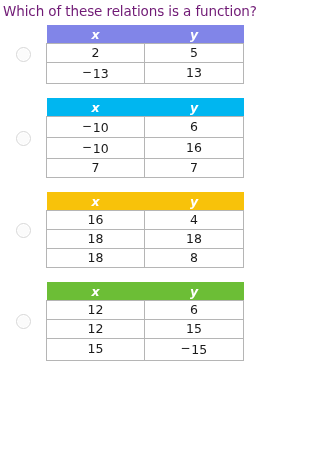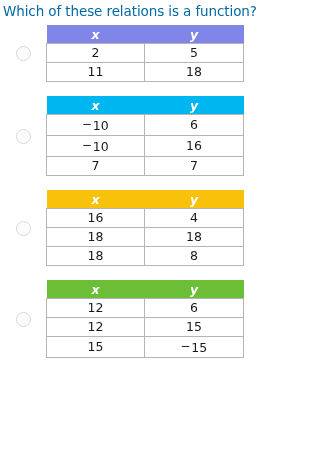--- a/index.html
+++ b/index.html
@@ -11,21 +11,21 @@
     height: 457px;
     background: #ffffff;
     font-family: "DejaVu Sans", sans-serif;
     color: #1a1a1a;
     overflow: hidden;
   }
 
   #question-title {
     font-size: 13.5px;
     line-height: 16px;
-    color: #0369a1;
+    color: #701a75;
     padding: 3px 0 0 3px;
     letter-spacing: -0.1px;
     white-space: nowrap;
   }
 
   .options {
     margin-top: 6px;
   }
 
   .option-row {
@@ -114,22 +114,22 @@
               <th style="background:#8185e8">x</th>
               <th style="background:#8185e8">y</th>
             </tr>
           </thead>
           <tbody>
             <tr>
               <td>2</td>
               <td>5</td>
             </tr>
             <tr>
-              <td>11</td>
-              <td>18</td>
+              <td><span class="neg">−</span>13</td>
+              <td>13</td>
             </tr>
           </tbody>
         </table>
       </div>
       <div class="option-row">
         <div class="radio-cell">
           <div class="radio"></div>
         </div>
         <table class="rel-table">
           <colgroup>

